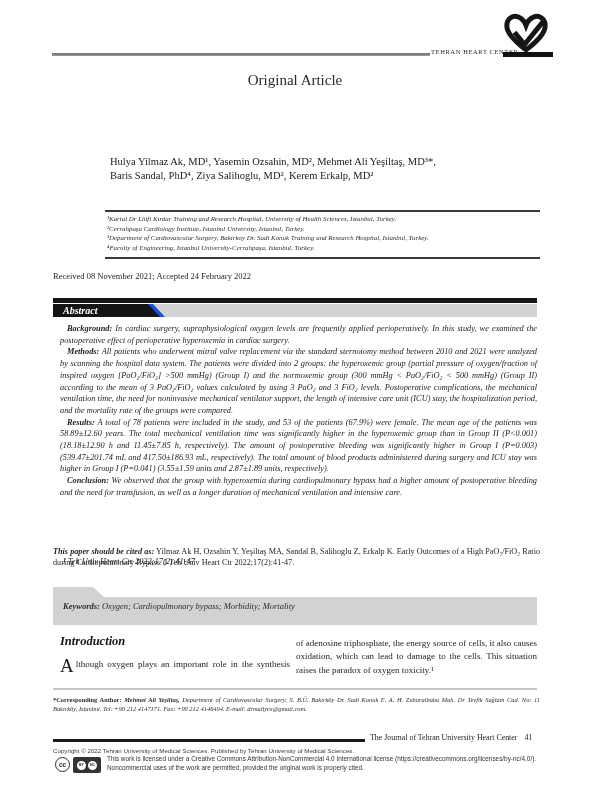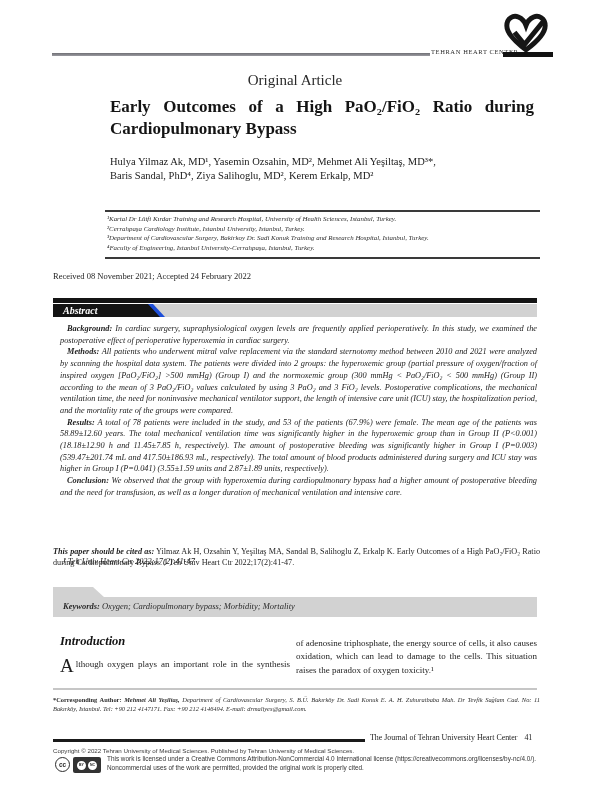--- a/index.html
+++ b/index.html
@@ -38,21 +38,21 @@
   
   .abstract-body{left:60px;top:323px;width:477px;font-size:8.3px;font-style:italic;line-height:11.7px;text-align:justify;color:#222;}
   .abstract-body p{margin:0;text-indent:7px;}
   .abstract-body .plabel{font-weight:bold;margin-top:17px;}
   .citation{left:62px;top:526px;font-size:8.4px;font-style:italic;color:#222;margin-top:31px;}
   .cited-as{left:53px;top:546px;width:487px;font-size:8.2px;line-height:11px;text-align:justify;color:#1f1f1f;}
   .cited-as .clabel{font-weight:bold;font-style:italic;}
 
   
   .kw-tab{left:53px;top:587px;width:52px;height:11px;background:#d2d2d2;clip-path:polygon(0 0,40px 0,52px 100%,0 100%);}
-  .kw-bar{left:53px;top:597px;width:484px;height:20px;background:#d2d2d2;}
+  .kw-bar{left:53px;top:597px;width:484px;height:28px;background:#d2d2d2;}
   .kw-text{position:absolute;left:10px;top:4px;font-size:8.5px;font-style:italic;color:#2b2b2b;}
   .kw-text .klabel{font-weight:bold;}
 
   
   .intro-heading{left:60px;top:634px;font-size:12.5px;font-weight:bold;font-style:italic;color:#141414;}
   .intro-left{left:60px;top:658px;width:230px;font-size:9px;line-height:13px;text-align:justify;text-align-last:justify;color:#1d1d1d;}
   .dropcap{float:left;font-size:19px;line-height:16px;margin-right:2px;}
   .intro-right{left:296px;top:637px;width:241px;font-size:9px;line-height:13.4px;text-align:justify;color:#1d1d1d;}
 
   
@@ -82,24 +82,20 @@
 
   <div class="abs header-rule"></div>
   <div class="abs header-journal">TEHRAN HEART CENTER</div>
   <svg class="abs logo" viewBox="0 0 60 52">
     <path d="M30 48 C14 36 5 26 5 16.5 C5 6.5 13.5 2.5 20 5.2 C25 7.3 28.5 12 30 16 C31.5 12 35 7.3 40 5.2 C46.5 2.5 55 6.5 55 16.5 C55 26 46 36 30 48 Z" fill="none" stroke="#161616" stroke-width="6.5"></path>
     <path d="M15 25 L28 41 L54 9" fill="none" stroke="#161616" stroke-width="6.5"></path>
   </svg>
   <div class="abs logo-bar"></div>
   <div class="abs article-type">Original Article</div>
 
-  <div class="abs title">
-    <span class="l1">Early Outcomes of a High PaO₂/FiO₂ Ratio during</span>
-    <span class="l2">Cardiopulmonary Bypass</span>
-  </div>
 
   <div class="abs authors">
     <div>Hulya Yilmaz Ak, MD¹, Yasemin Ozsahin, MD², Mehmet Ali Yeşiltaş, MD³*,</div>
     <div>Baris Sandal, PhD⁴, Ziya Salihoglu, MD², Kerem Erkalp, MD²</div>
   </div>
 
   <div class="abs aff-rule-top"></div>
   <div class="abs affiliations">
     <div>¹Kartal Dr Lütfi Kırdar Training and Research Hospital, University of Health Sciences, Istanbul, Turkey.</div>
     <div>²Cerrahpaşa Cardiology Institute, Istanbul University, Istanbul, Turkey.</div>

